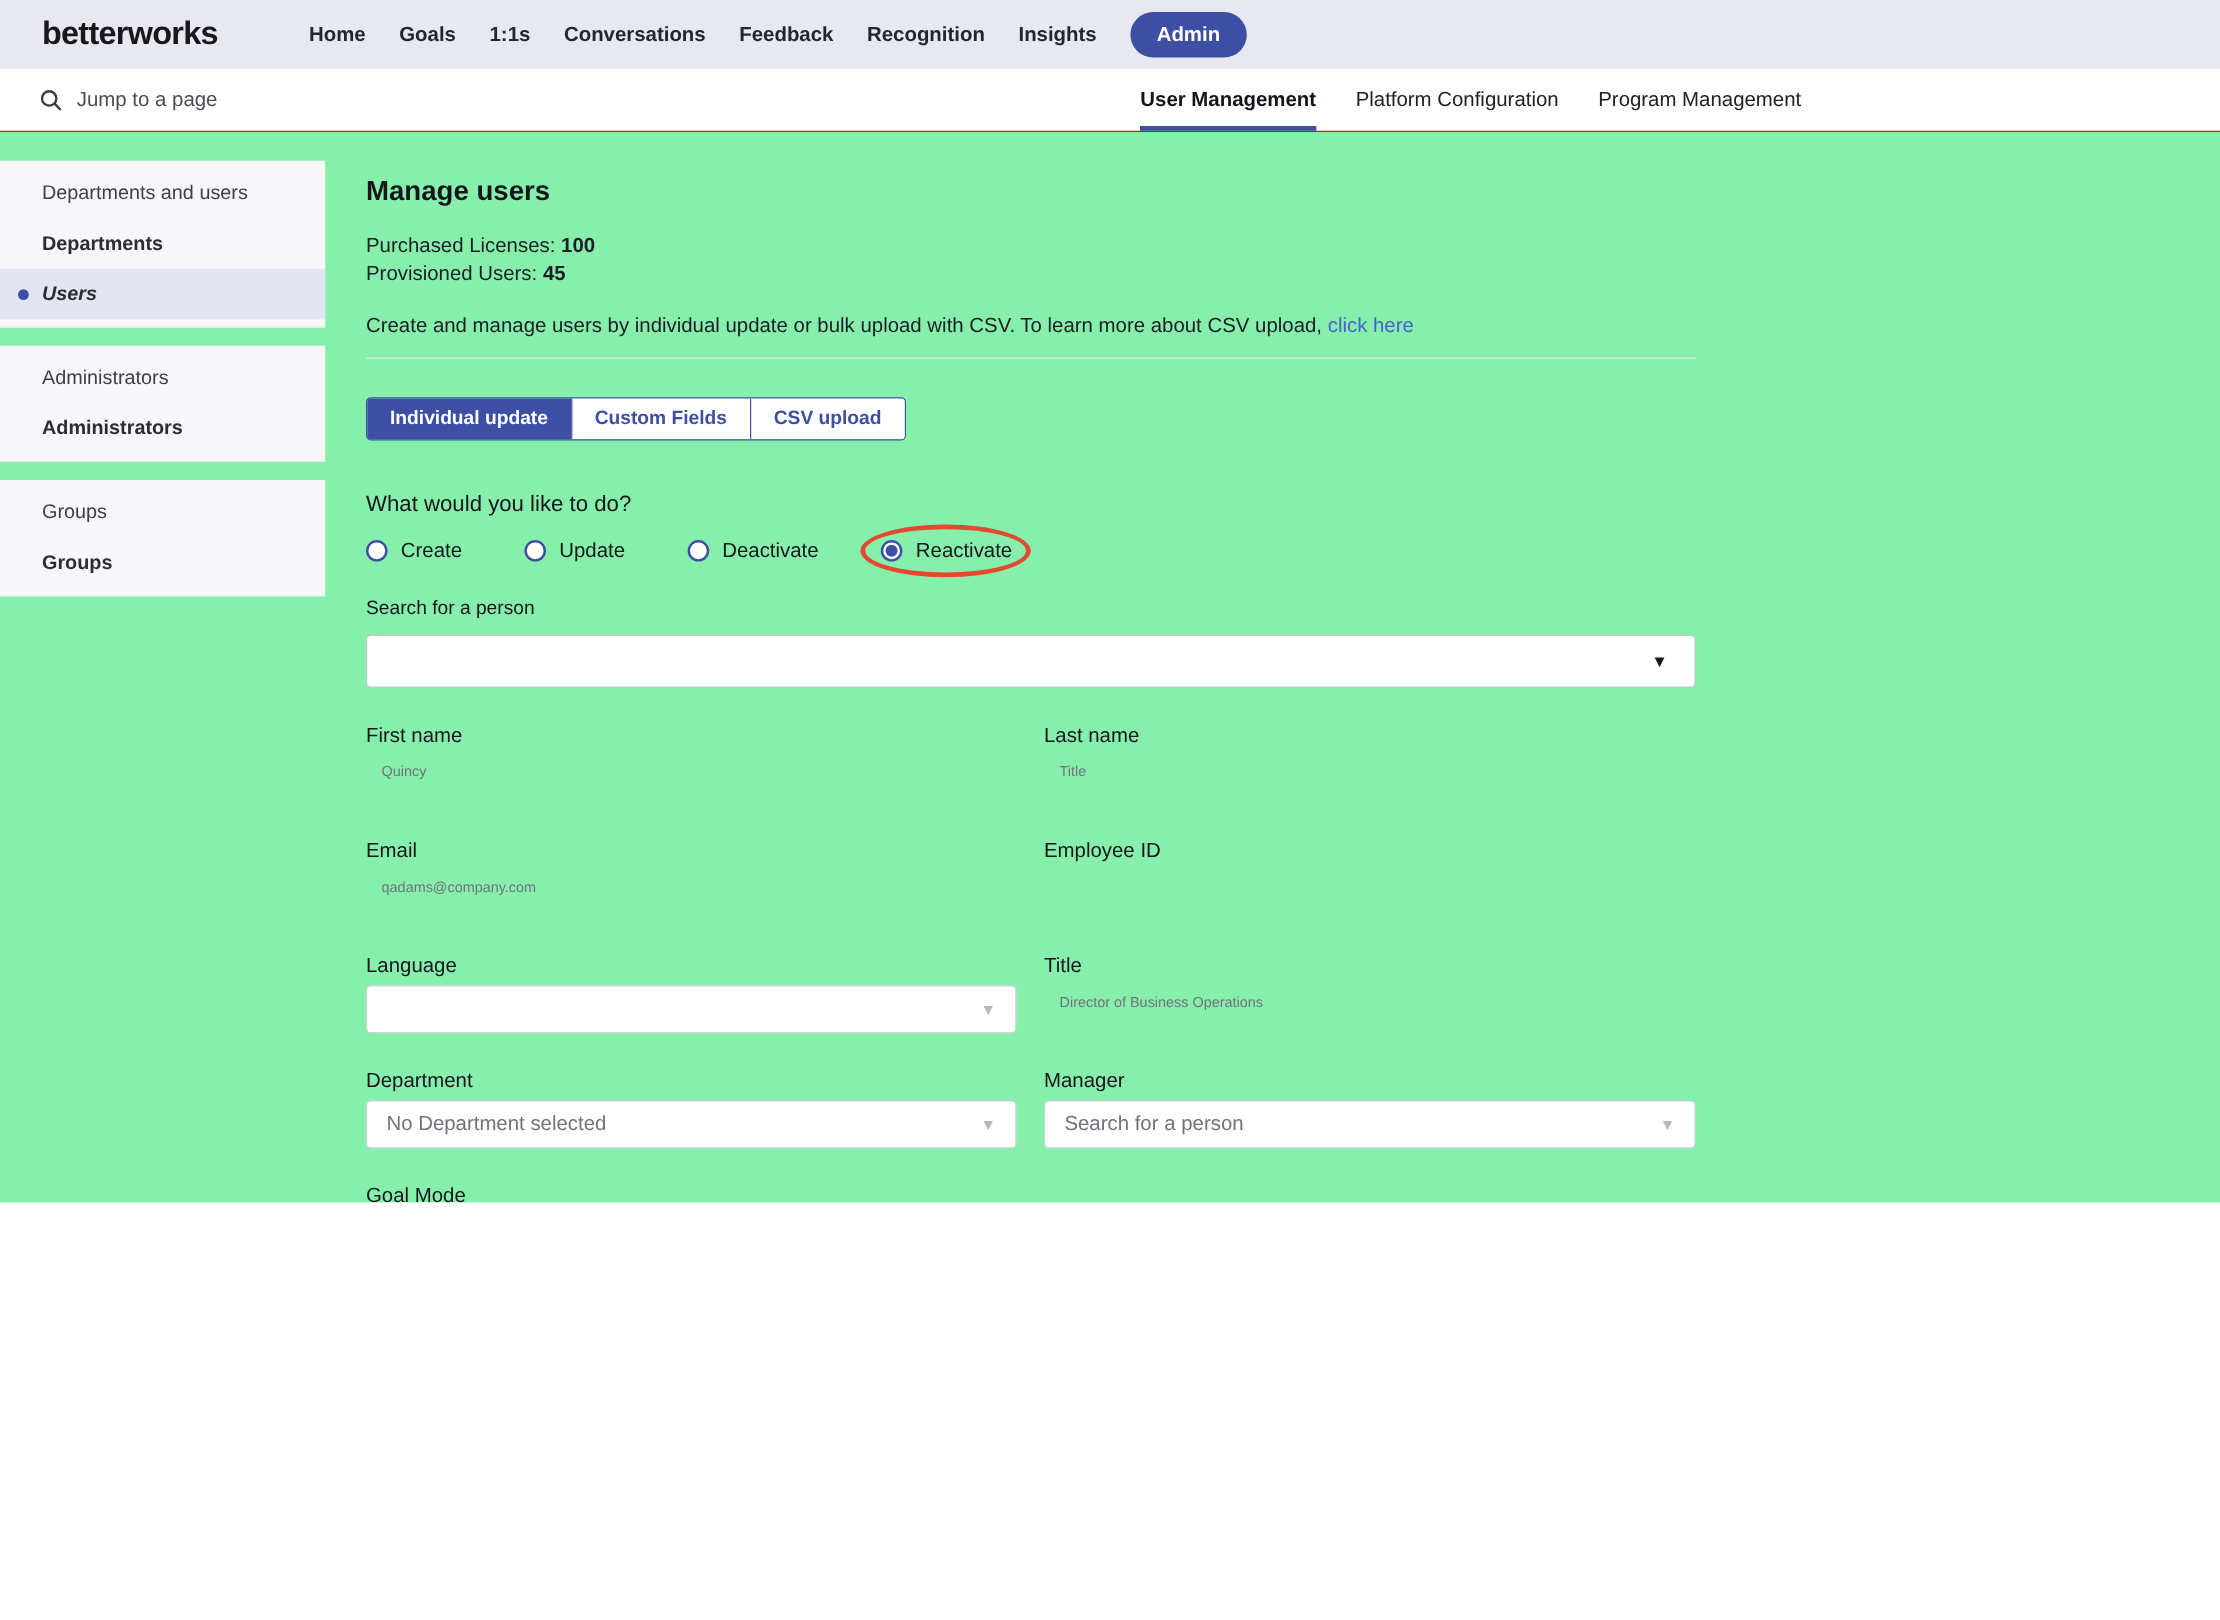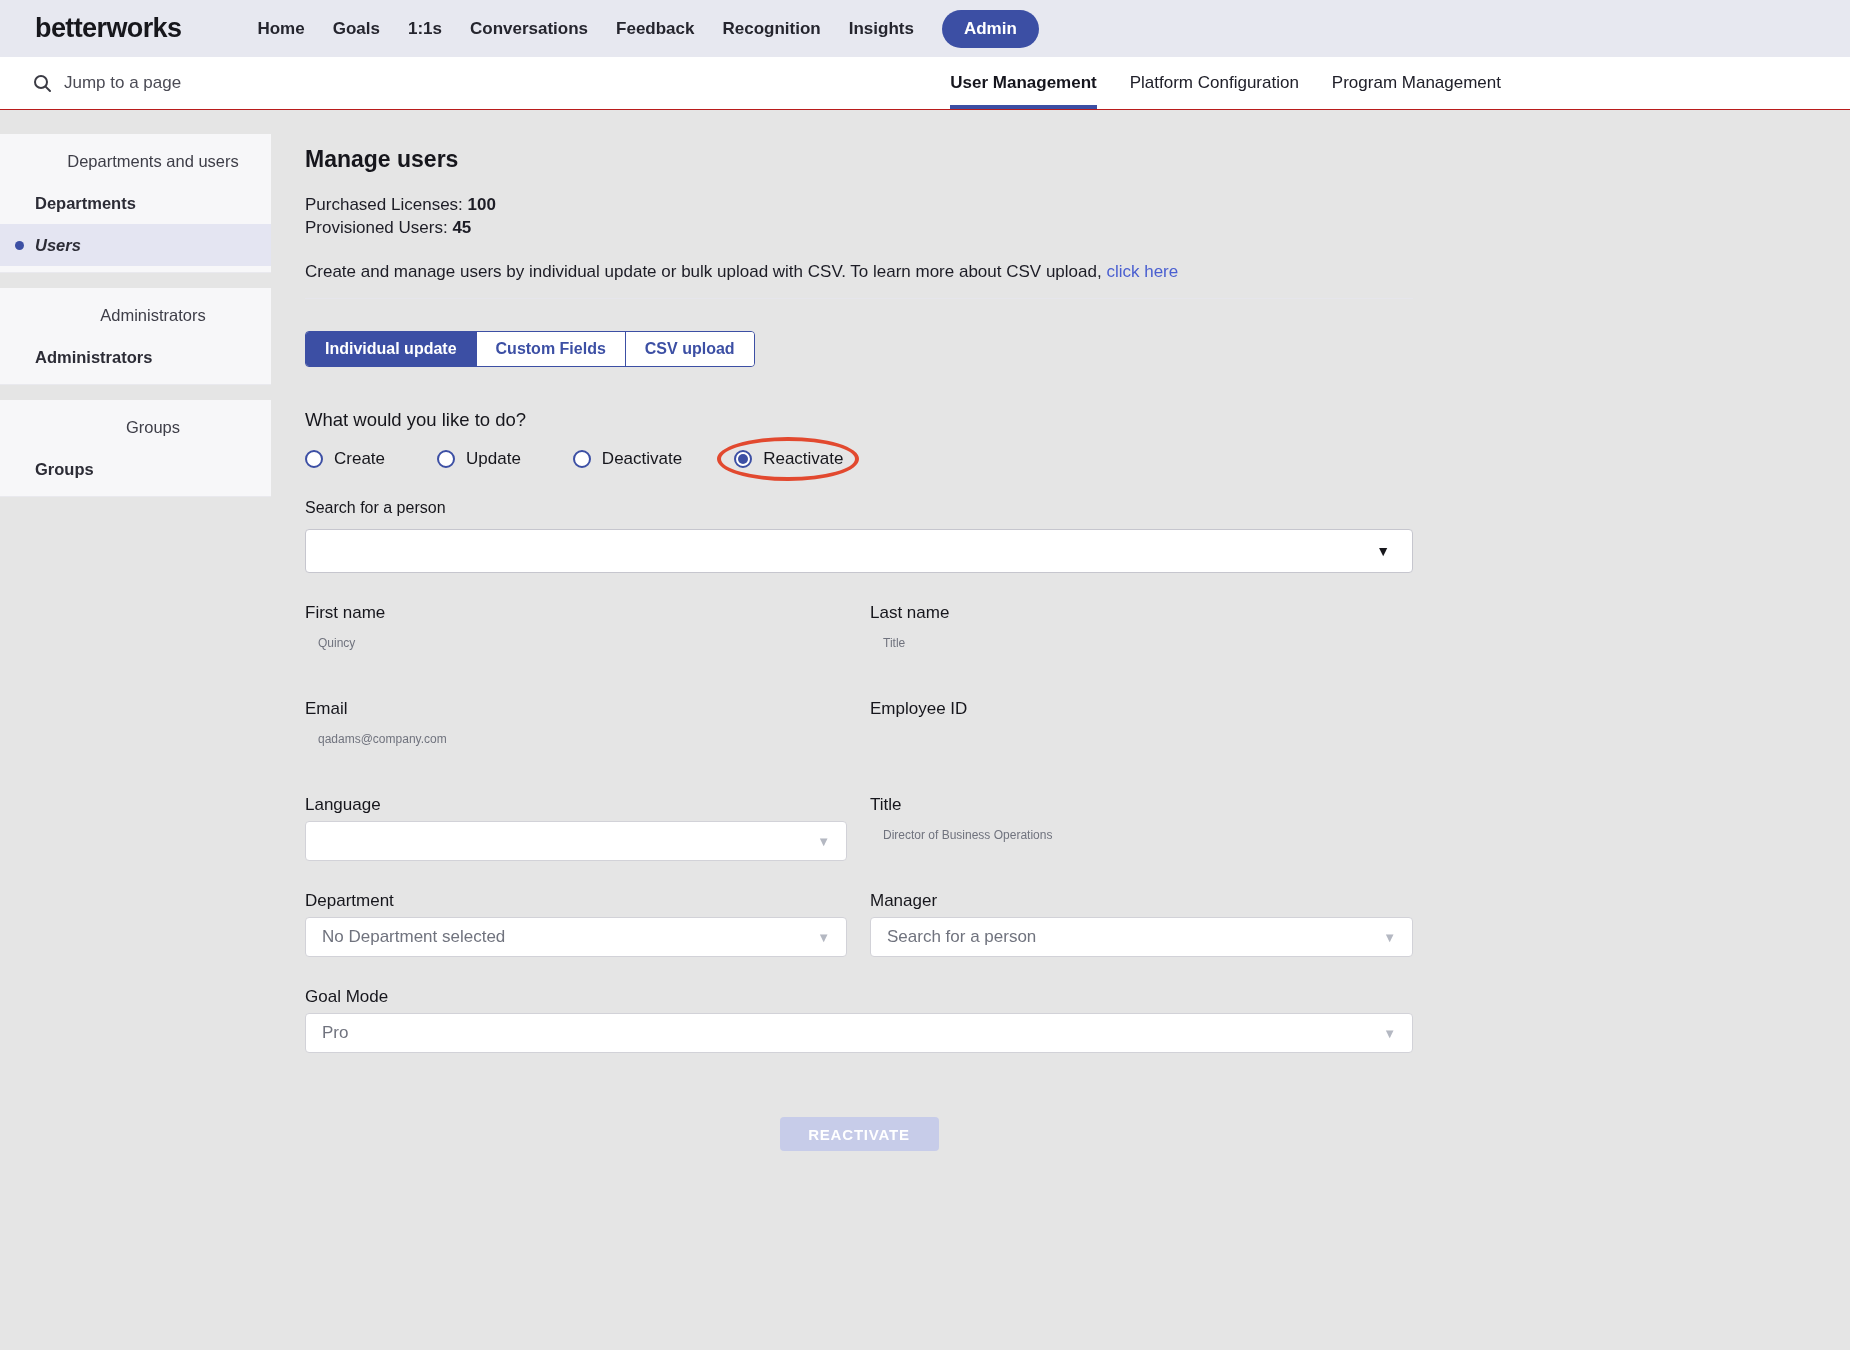--- a/index.html
+++ b/index.html
@@ -2,21 +2,21 @@
 <html><head>
 <meta charset="utf-8">
 <style>
   * { margin:0; padding:0; box-sizing:border-box; }
   html,body { background:#fff; }
   body {
     width:1850px; height:1350px;
     font-family:"Liberation Sans", sans-serif;
     color:#17181d;
   }
-  #app { position:relative; width:1850px; height:1350px; overflow:hidden; background:#e5e5e5; }
+  #app { position:relative; width:1850px; height:1002px; overflow:hidden; background:#86efac; }
 
   
   .topnav {
     position:absolute; left:0; top:0; width:1850px; height:57px;
     background:#e7e8f0; display:flex; align-items:center;
   }
   .logo { margin-left:35px; font-size:27px; font-weight:600; letter-spacing:-0.6px; color:#17171c; cursor:pointer; }
   .topnav-items { display:flex; align-items:center; margin-left:76px; gap:28px; }
   .topnav-item { font-size:17px; font-weight:600; color:#25252e; text-decoration:none; cursor:pointer; white-space:nowrap; }
   .admin-pill {
@@ -34,21 +34,21 @@
   .jump-search svg { display:block; }
   .admin-tabs { display:flex; gap:33px; margin-right:349px; height:100%; align-items:stretch; }
   .admin-tab { font-size:17px; color:#20202a; display:flex; align-items:center; position:relative; cursor:pointer; white-space:nowrap; }
   .admin-tab.active { font-weight:700; color:#15151d; }
   .admin-tab.active::after { content:""; position:absolute; left:0; right:0; bottom:0; height:4px; background:#3c4fa4; }
 
   
   .sidebar { position:absolute; left:0; top:134px; width:271px; }
   .side-section { background:#f7f7f9; border-bottom:1px solid #e9e9ee; margin-bottom:15px; padding:6px 0; }
   .side-row { height:42px; line-height:42px; padding-left:35px; font-size:16.5px; position:relative; white-space:nowrap; }
-  .side-header { color:#3e3e48;text-align:center; }
+  .side-header { color:#3e3e48; }
   .side-item { font-weight:700; color:#2c2c36; cursor:pointer; }
   .side-item.selected { background:#e4e5f2;font-style:italic; }
   .dot { position:absolute; left:15px; top:17px; width:9px; height:9px; border-radius:50%; background:#3c4fa4; }
 
   
   .main { position:absolute; left:305px; top:134px; width:1108px; }
   .page-title { font-size:23px; font-weight:700; padding-top:12px; color:#16161c; }
   .license-lines { margin-top:20px; font-size:17px; line-height:23px; color:#1d1d26; }
   .license-lines b { font-weight:700; }
   .intro { margin-top:22px; font-size:17px; line-height:22px; color:#1d1d26; }

